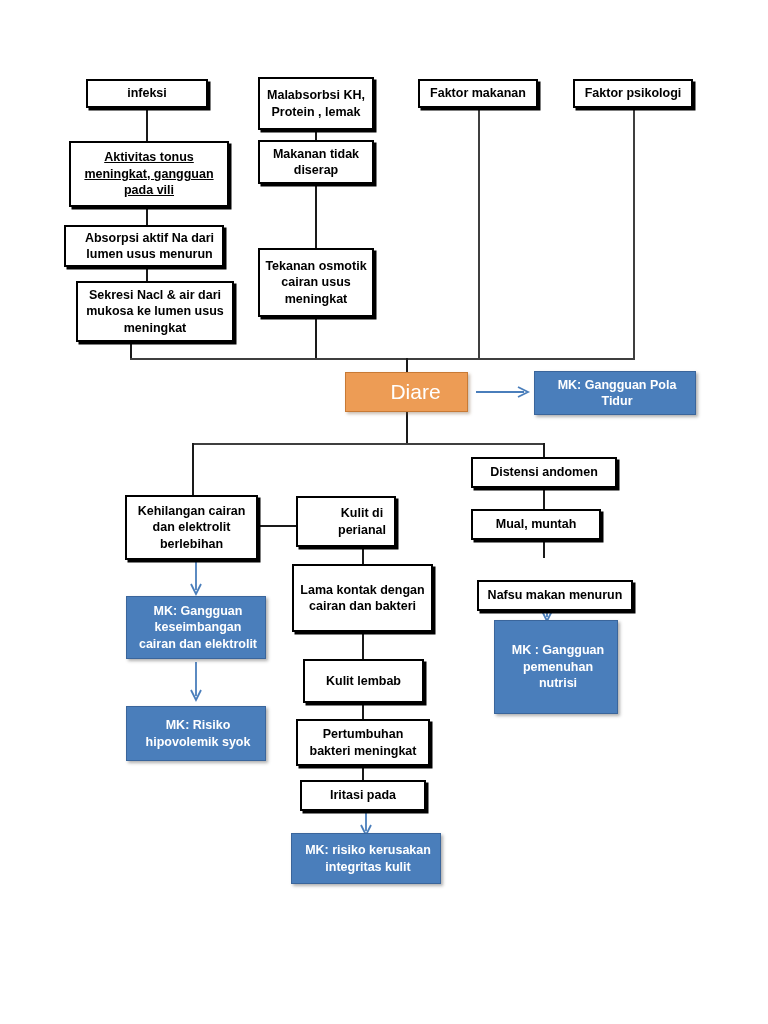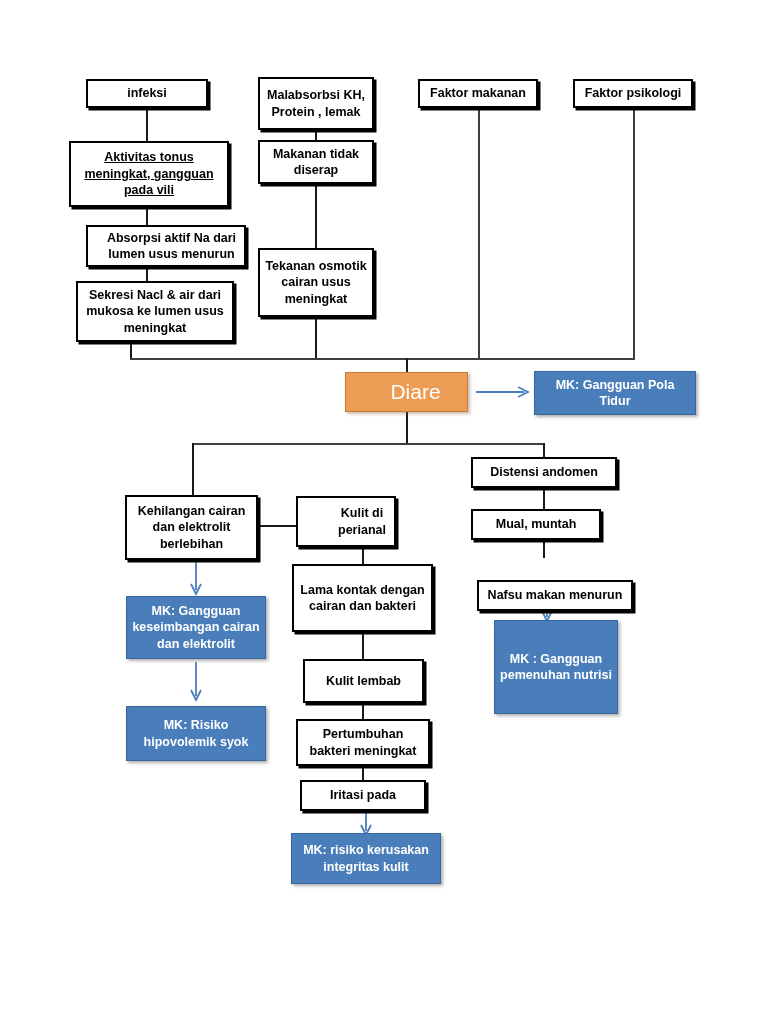--- a/index.html
+++ b/index.html
@@ -48,20 +48,21 @@
   }
 
   
   .box-blue {
     background: #4a7ebb;
     border: 1px solid #3a659b;
     color: #ffffff;
     font-weight: bold;
     font-size: 12.5px;
     box-shadow: 2px 2px 3px rgba(80,80,80,0.45);
+    padding-left: 8px;
   }
 
   
   .box-orange {
     background: #ed9c55;
     border: 1px solid #c87a35;
     color: #ffffff;
     font-weight: normal;
     font-size: 21px;
     box-shadow: 2px 2px 3px rgba(120,90,60,0.4);
@@ -170,21 +171,21 @@
   </div>
 
   <div class="node box-plain" style="left:573px; top:79px; width:120px; height:29px;">
     <span class="label">Faktor psikologi</span>
   </div>
 
   <div class="node box-plain" style="left:69px; top:141px; width:160px; height:66px;text-decoration:underline;">
     <span class="label">Aktivitas tonus meningkat, gangguan pada vili</span>
   </div>
 
-  <div class="node box-plain" style="left:86px; top:225px; width:160px; height:42px;padding-left:15px;">
+  <div class="node box-plain" style="left:64px; top:225px; width:160px; height:42px;padding-left:15px;">
     <span class="label">Absorpsi aktif Na dari lumen usus menurun</span>
   </div>
 
   <div class="node box-plain" style="left:76px; top:281px; width:158px; height:61px;">
     <span class="label">Sekresi Nacl &amp; air dari mukosa ke lumen usus meningkat</span>
   </div>
 
   <div class="node box-plain" style="left:258px; top:140px; width:116px; height:44px;">
     <span class="label">Makanan tidak diserap</span>
   </div>

